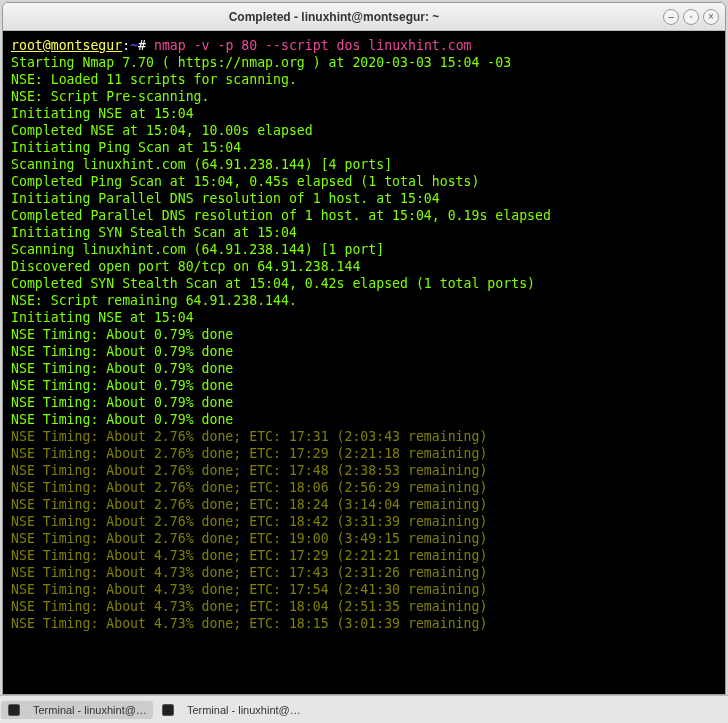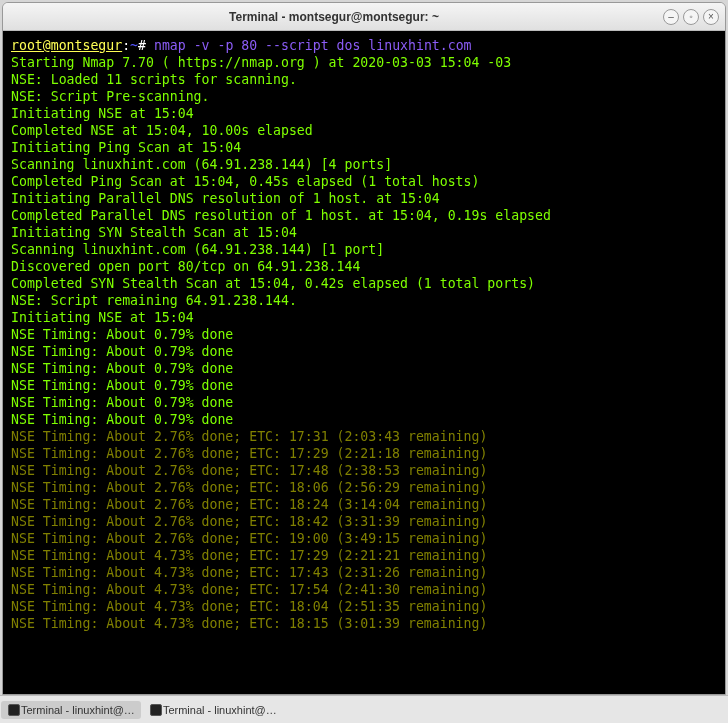--- a/index.html
+++ b/index.html
@@ -55,35 +55,35 @@
     font-family: "DejaVu Sans Mono", "Courier New", monospace;
     font-size: 13.2px;
     line-height: 17px;
     color: #7fff00;
     overflow: hidden;
     white-space: pre;
   }
   .prompt-root { color: #ffff55; text-decoration: underline; }
   .prompt-colon { color: #ffffff; }
   .prompt-path { color: #5555ff; }
-  .cmd { color: #8b5cf6; }
+  .cmd { color: #ec4899; }
   .dim { color: #808000; }
   .taskbar {
     height: 28px;
     background: #e6e6e6;
     border-top: 1px solid #bbb;
     display: flex;
     align-items: center;
     font-size: 11px;
     color: #333;
   }
   .task-item {
     display: flex;
     align-items: center;
-    gap: 0;
+    gap: 12px;
     padding: 2px 6px;
     margin: 2px 1px;
     border-radius: 3px;
     white-space: nowrap;
     overflow: hidden;
     max-width: 160px;
   }
   .task-item.active { background: #ccc; }
   .task-icon {
     width: 14px;
@@ -104,21 +104,21 @@
   }
   .gimp-icon { width:12px;height:12px;background:#8b6f47;border-radius:2px; }
   .term-icon { width:12px;height:12px;background:#222;border:1px solid #555;border-radius:2px; }
 </style>
 </head>
 <body>
 
 <div class="window">
   <div class="titlebar">
     <span class="spacer"></span>
-    <span class="title">Terminal - montsegur@montsegur: ~</span>
+    <span class="title">Completed - linuxhint@montsegur: ~</span>
     <span class="spacer"></span>
     <span class="win-btn">–</span>
     <span class="win-btn">◦</span>
     <span class="win-btn">×</span>
   </div>
   <div class="terminal-body"><span class="prompt-root">root@montsegur</span><span class="prompt-colon">:</span><span class="prompt-path">~</span><span class="prompt-colon"># </span><span class="cmd">nmap -v -p 80 --script dos linuxhint.com</span>
 <span>Starting Nmap 7.70 ( https://nmap.org ) at 2020-03-03 15:04 -03</span>
 <span>NSE: Loaded 11 scripts for scanning.</span>
 <span>NSE: Script Pre-scanning.</span>
 <span>Initiating NSE at 15:04</span>

